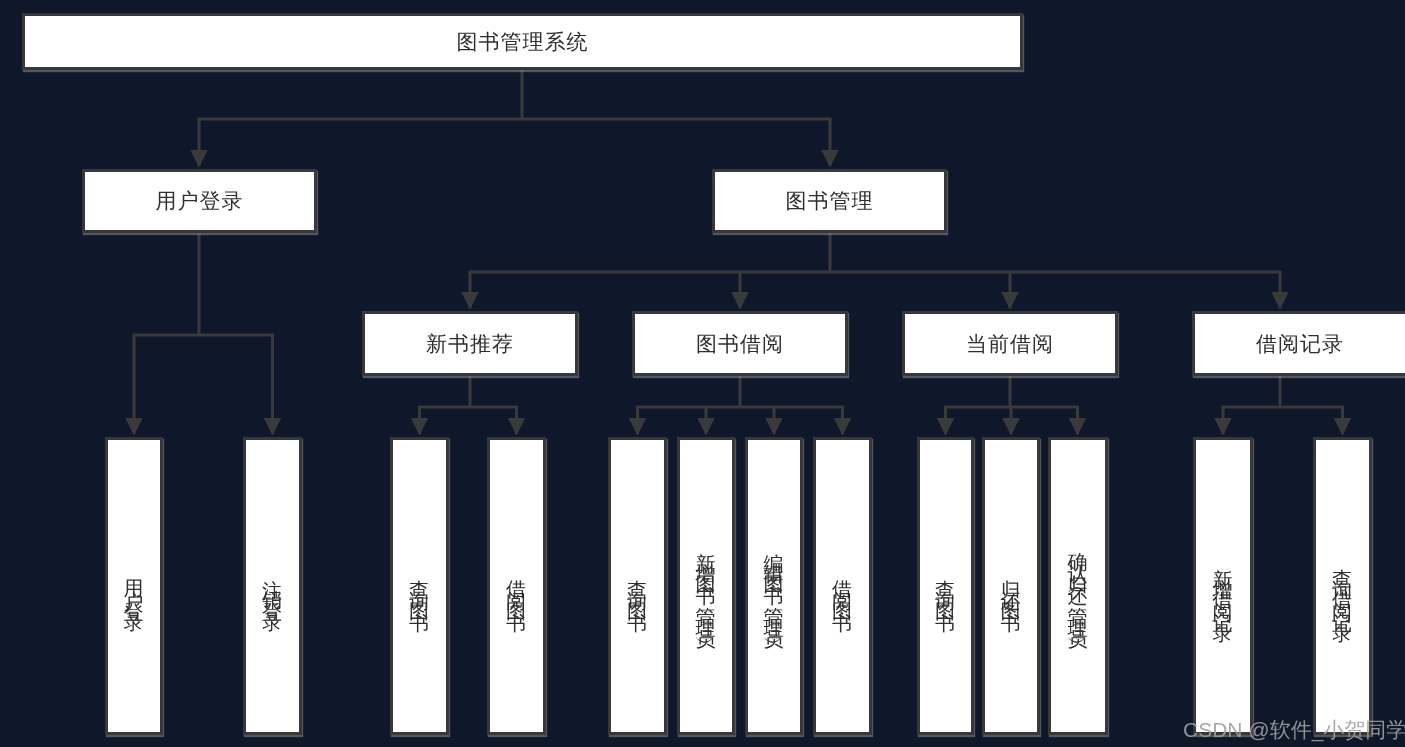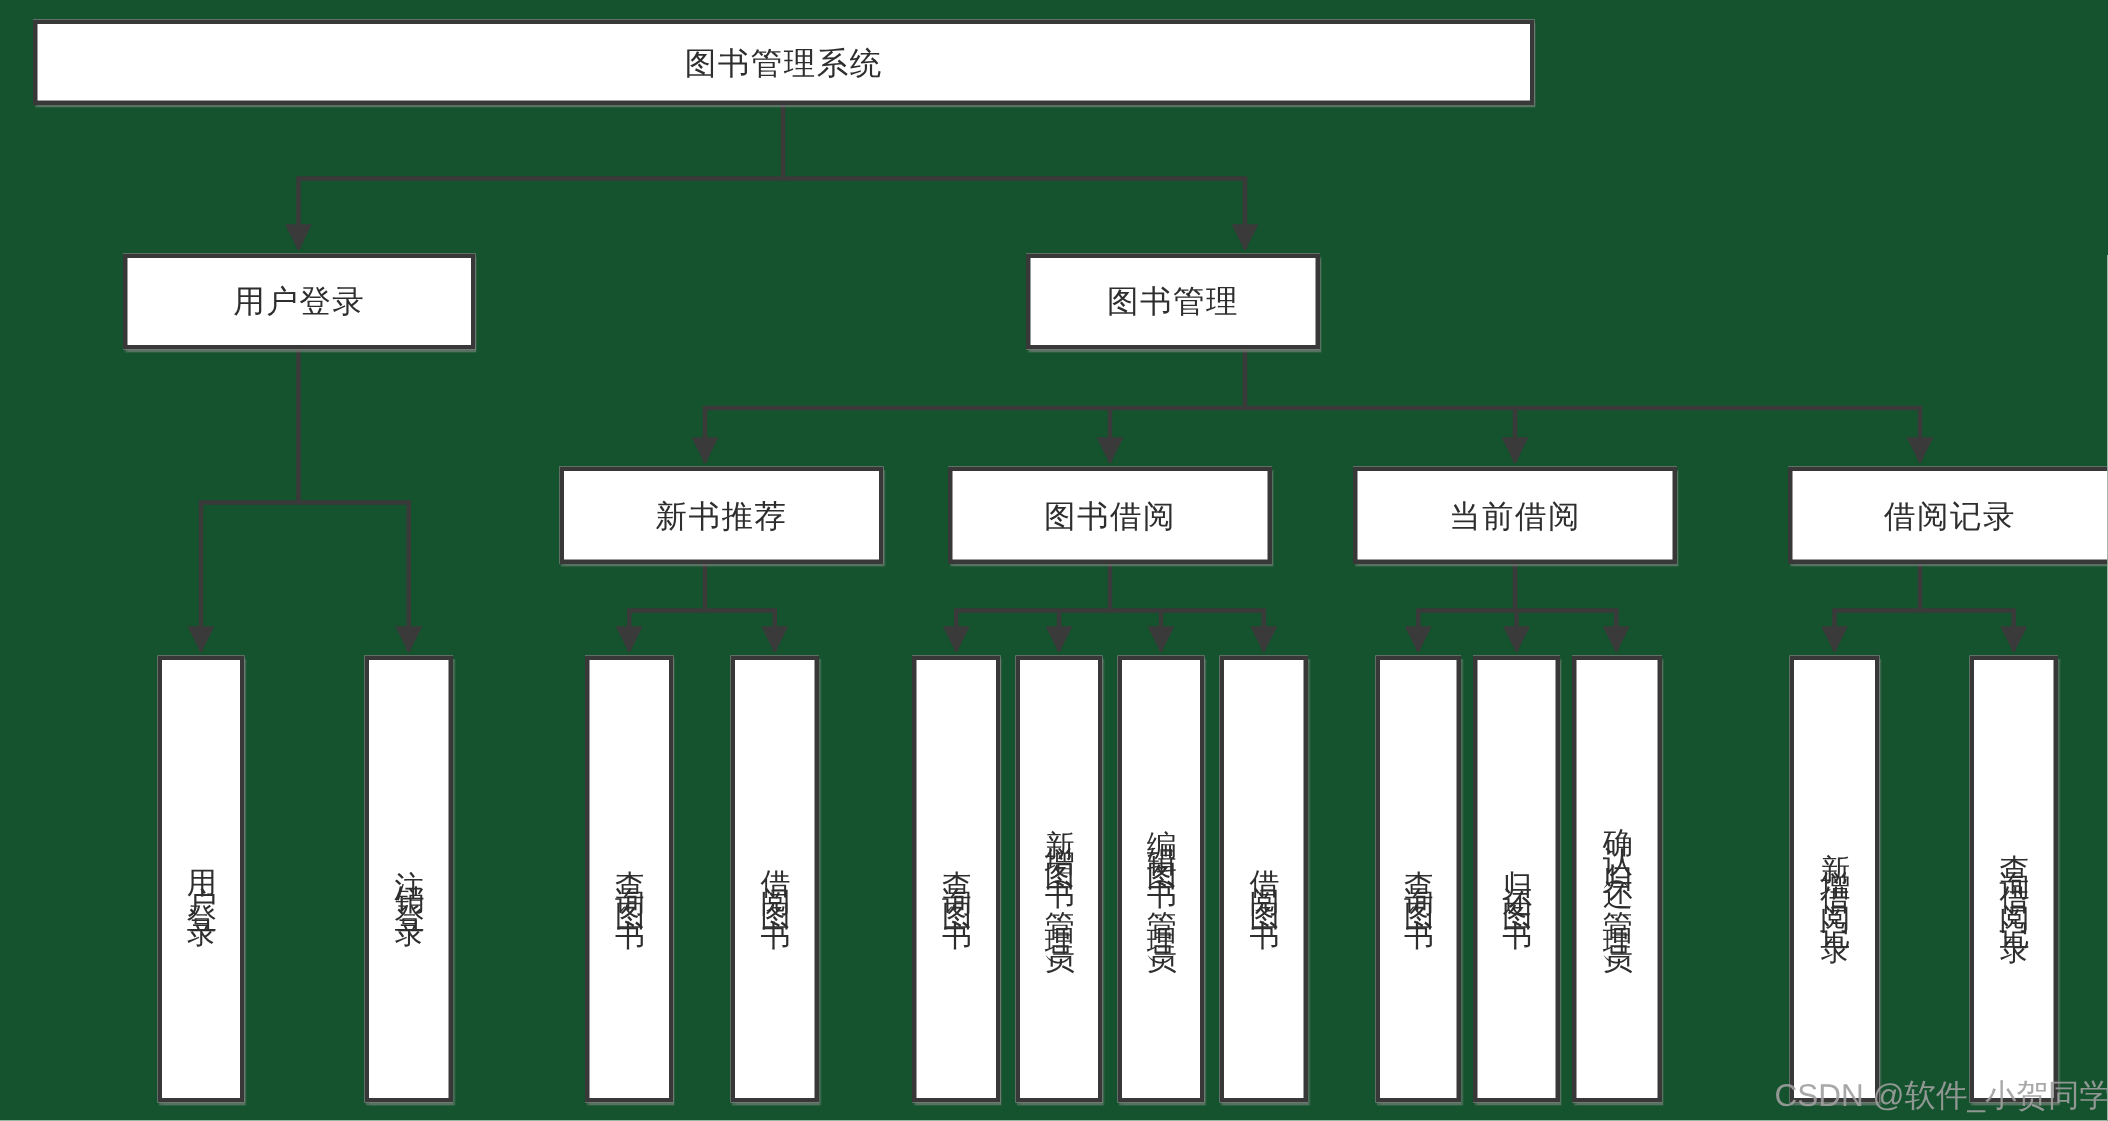--- a/index.html
+++ b/index.html
@@ -5,21 +5,21 @@
   html, body {
     margin: 0;
     padding: 0;
     background: #ffffff;
     font-family: "Liberation Sans", "DejaVu Sans", sans-serif;
   }
   .stage {
     position: relative;
     width: 1405px;
     height: 747px;
-    background: #14532d;
+    background: #0f172a;
     overflow: hidden;
   }
   .connectors {
     position: absolute;
     left: 0;
     top: 0;
     z-index: 0;
   }
   .box {
     position: absolute;
@@ -38,23 +38,23 @@
   .vlabel {
     writing-mode: vertical-rl;
     text-orientation: mixed;
     letter-spacing: 11px;
     line-height: 1;
     white-space: nowrap;
   }
   
   #root          { left: 22px;   top: 13px;  width: 1001px; height: 57px; }
   #user-login    { left: 82px;   top: 169px; width: 235px;  height: 64px; }
-  #book-mgmt     { left: 684px;  top: 169px; width: 196px;  height: 64px; }
+  #book-mgmt     { left: 712px;  top: 169px; width: 235px;  height: 64px; }
   .lvl3          { top: 311px; height: 65px; width: 216px; }
-  #new-book      { left: 373px; }
+  #new-book      { left: 362px; }
   #book-borrow   { left: 632px; }
   #cur-borrow    { left: 902px; }
   #records       { left: 1172px; margin-left: 20px; }
   .leaf          { top: 437px; height: 298px; }
   #leaf-l1 { left: 105px;  width: 58px; }
   #leaf-l2 { left: 243px;  width: 59px; }
   #leaf-n1 { left: 390px;  width: 59px; }
   #leaf-n2 { left: 487px;  width: 59px; }
   #leaf-b1 { left: 608px;  width: 59px; }
   #leaf-b2 { left: 677px;  width: 58px; }

